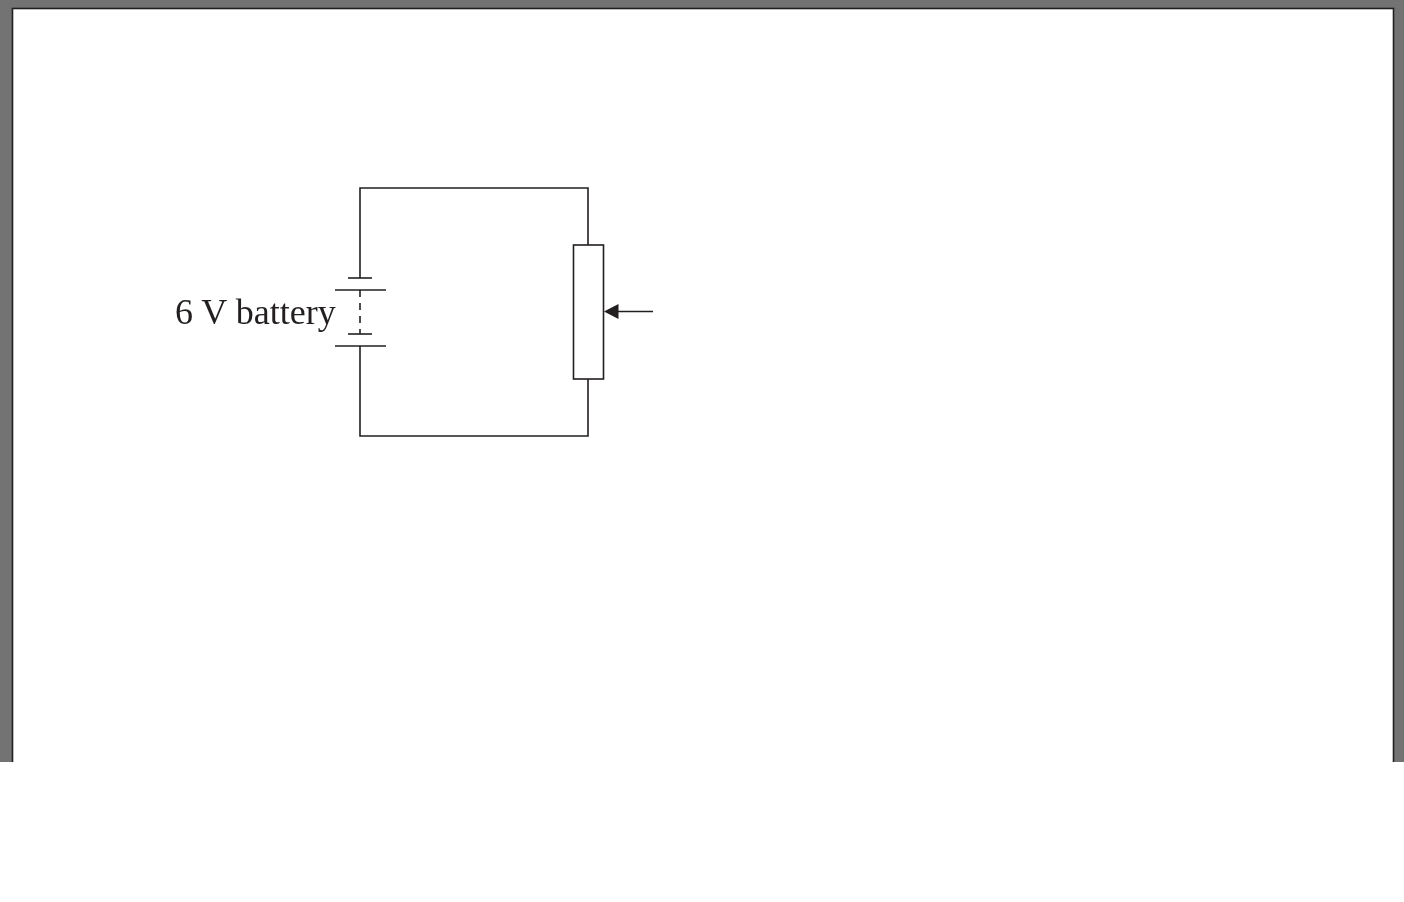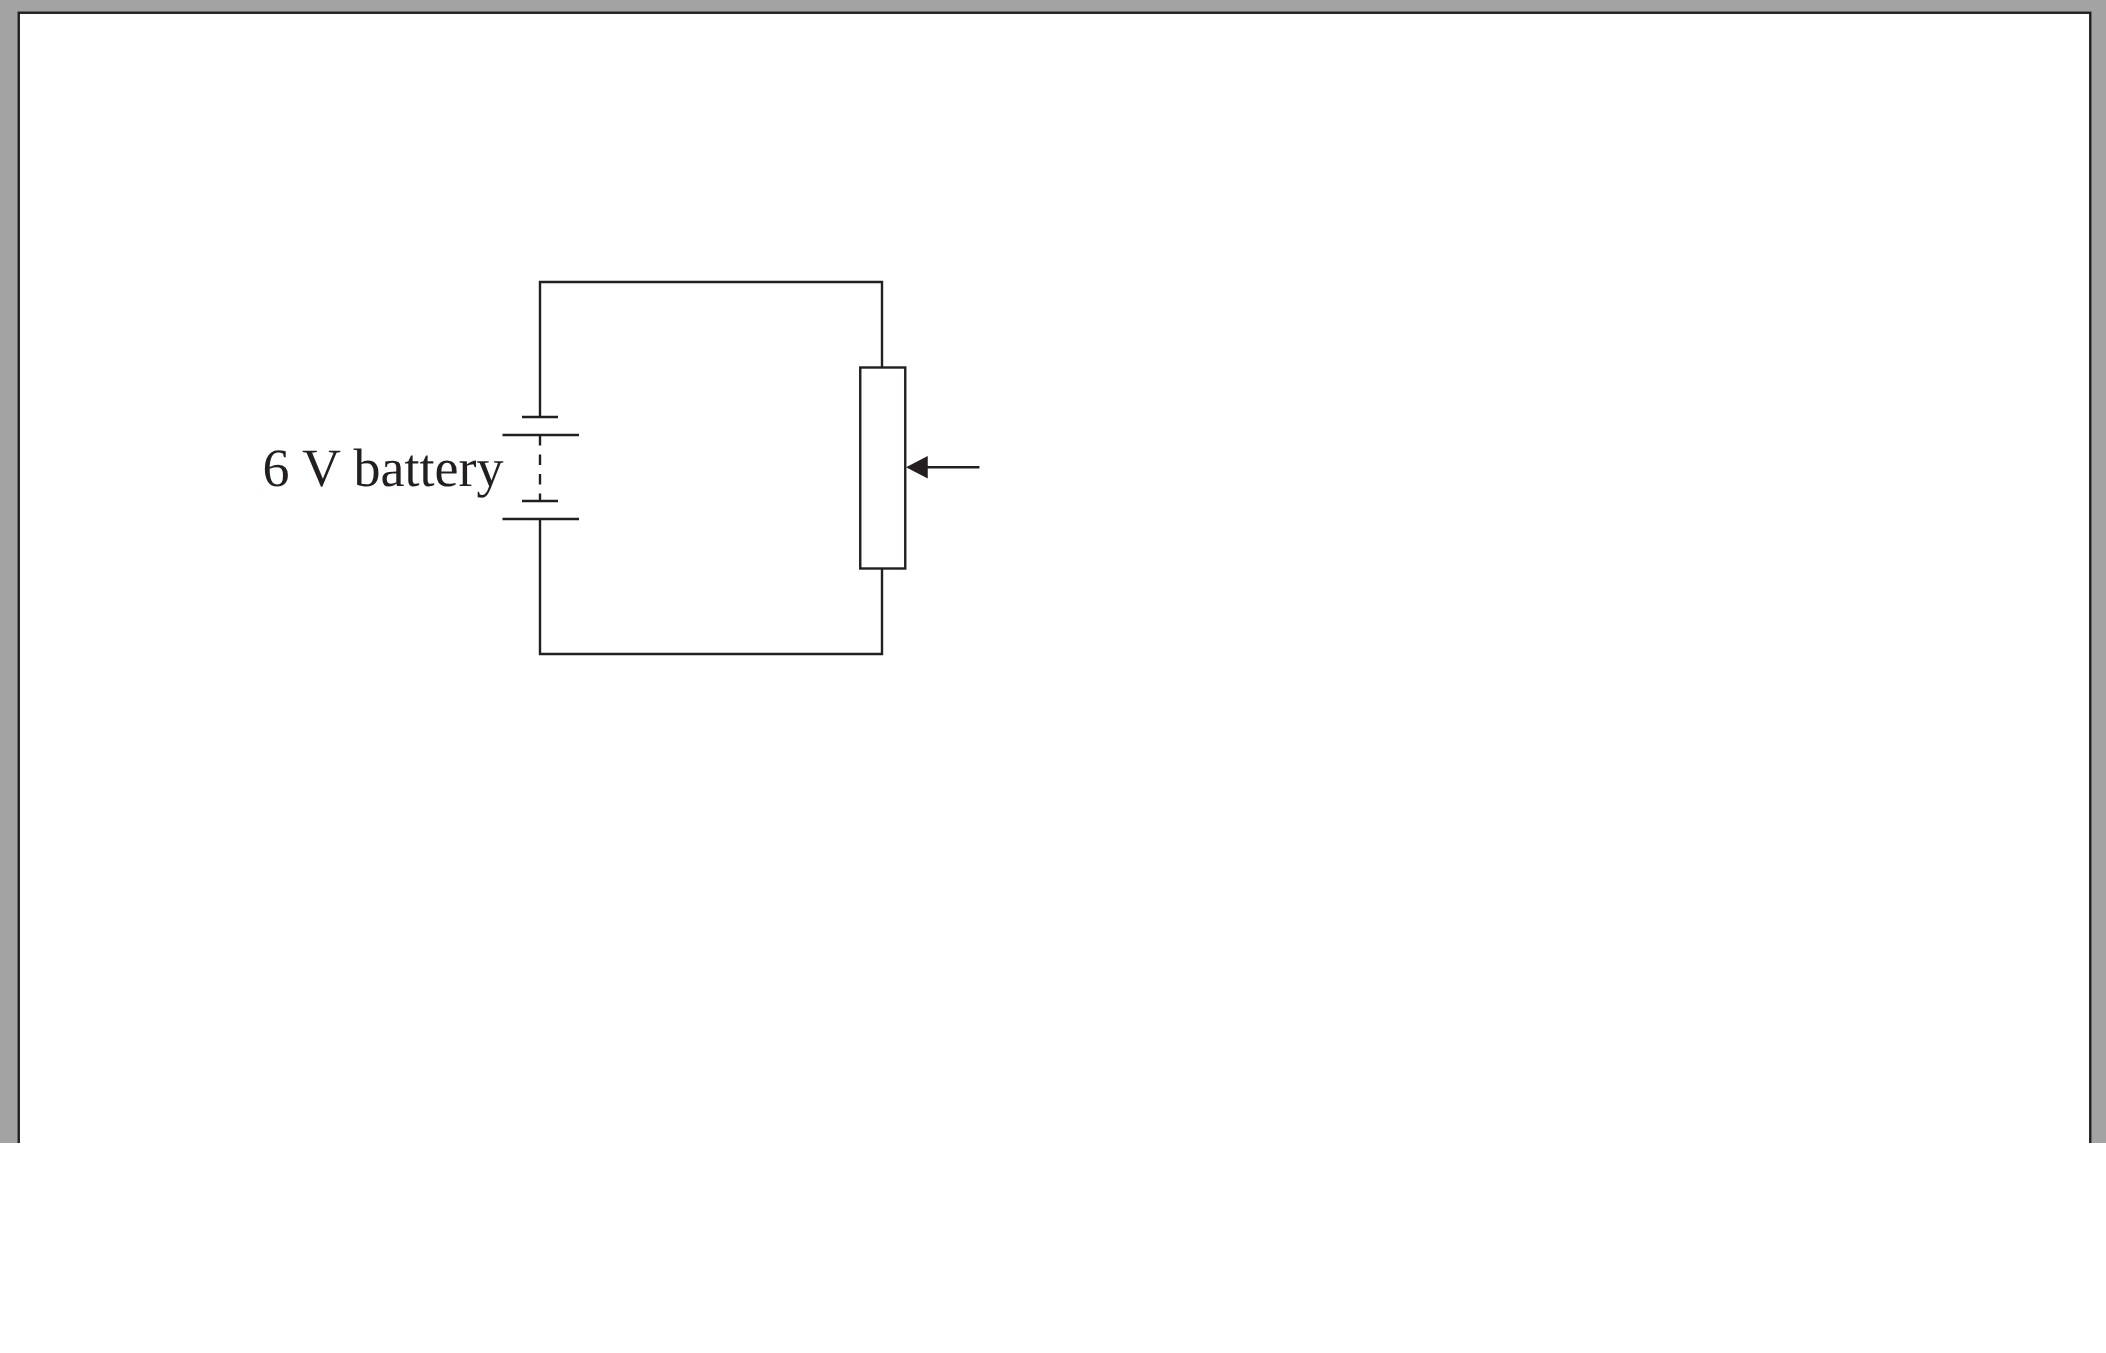--- a/index.html
+++ b/index.html
@@ -4,21 +4,21 @@
 <style>
   html, body {
     margin: 0;
     padding: 0;
     background: #ffffff;
   }
   .page {
     position: relative;
     width: 1404px;
     height: 762px;
-    background: #a3a3a3;
+    background: #737373;
     overflow: hidden;
   }
   svg {
     display: block;
   }
   text.diagram-label {
     font-family: "Liberation Serif", "DejaVu Serif", serif;
     font-size: 36px;
   }
 </style>

